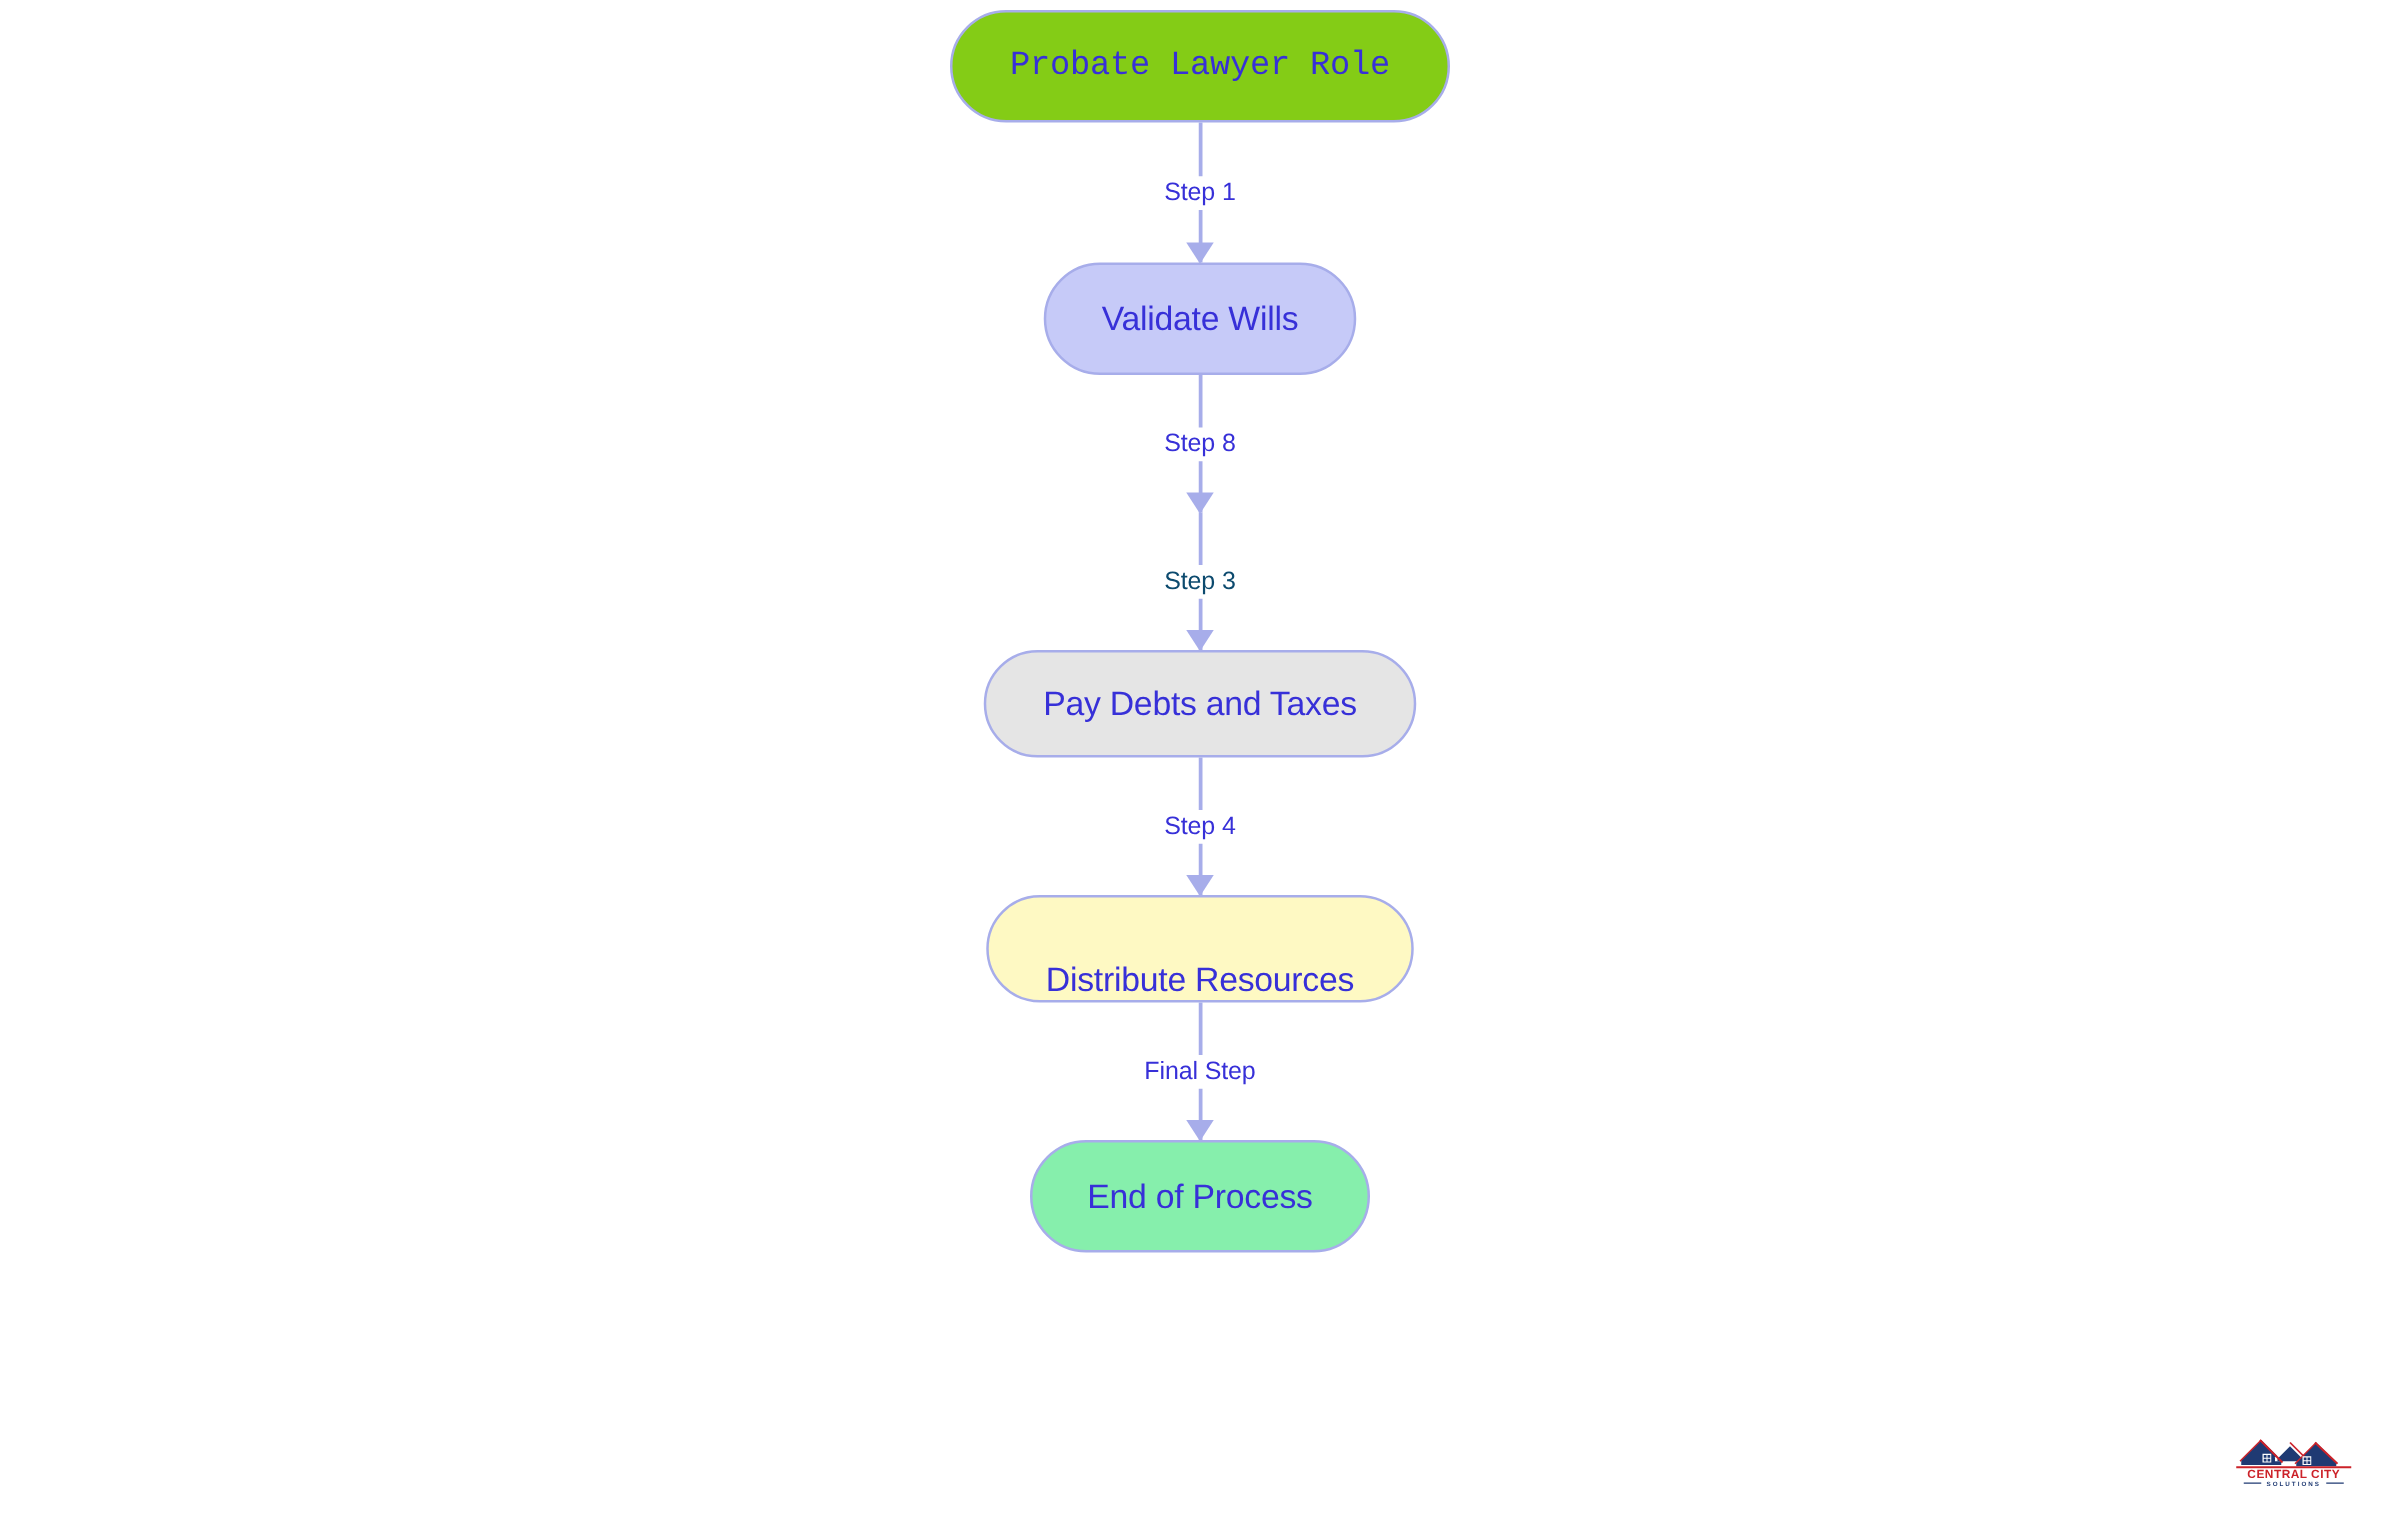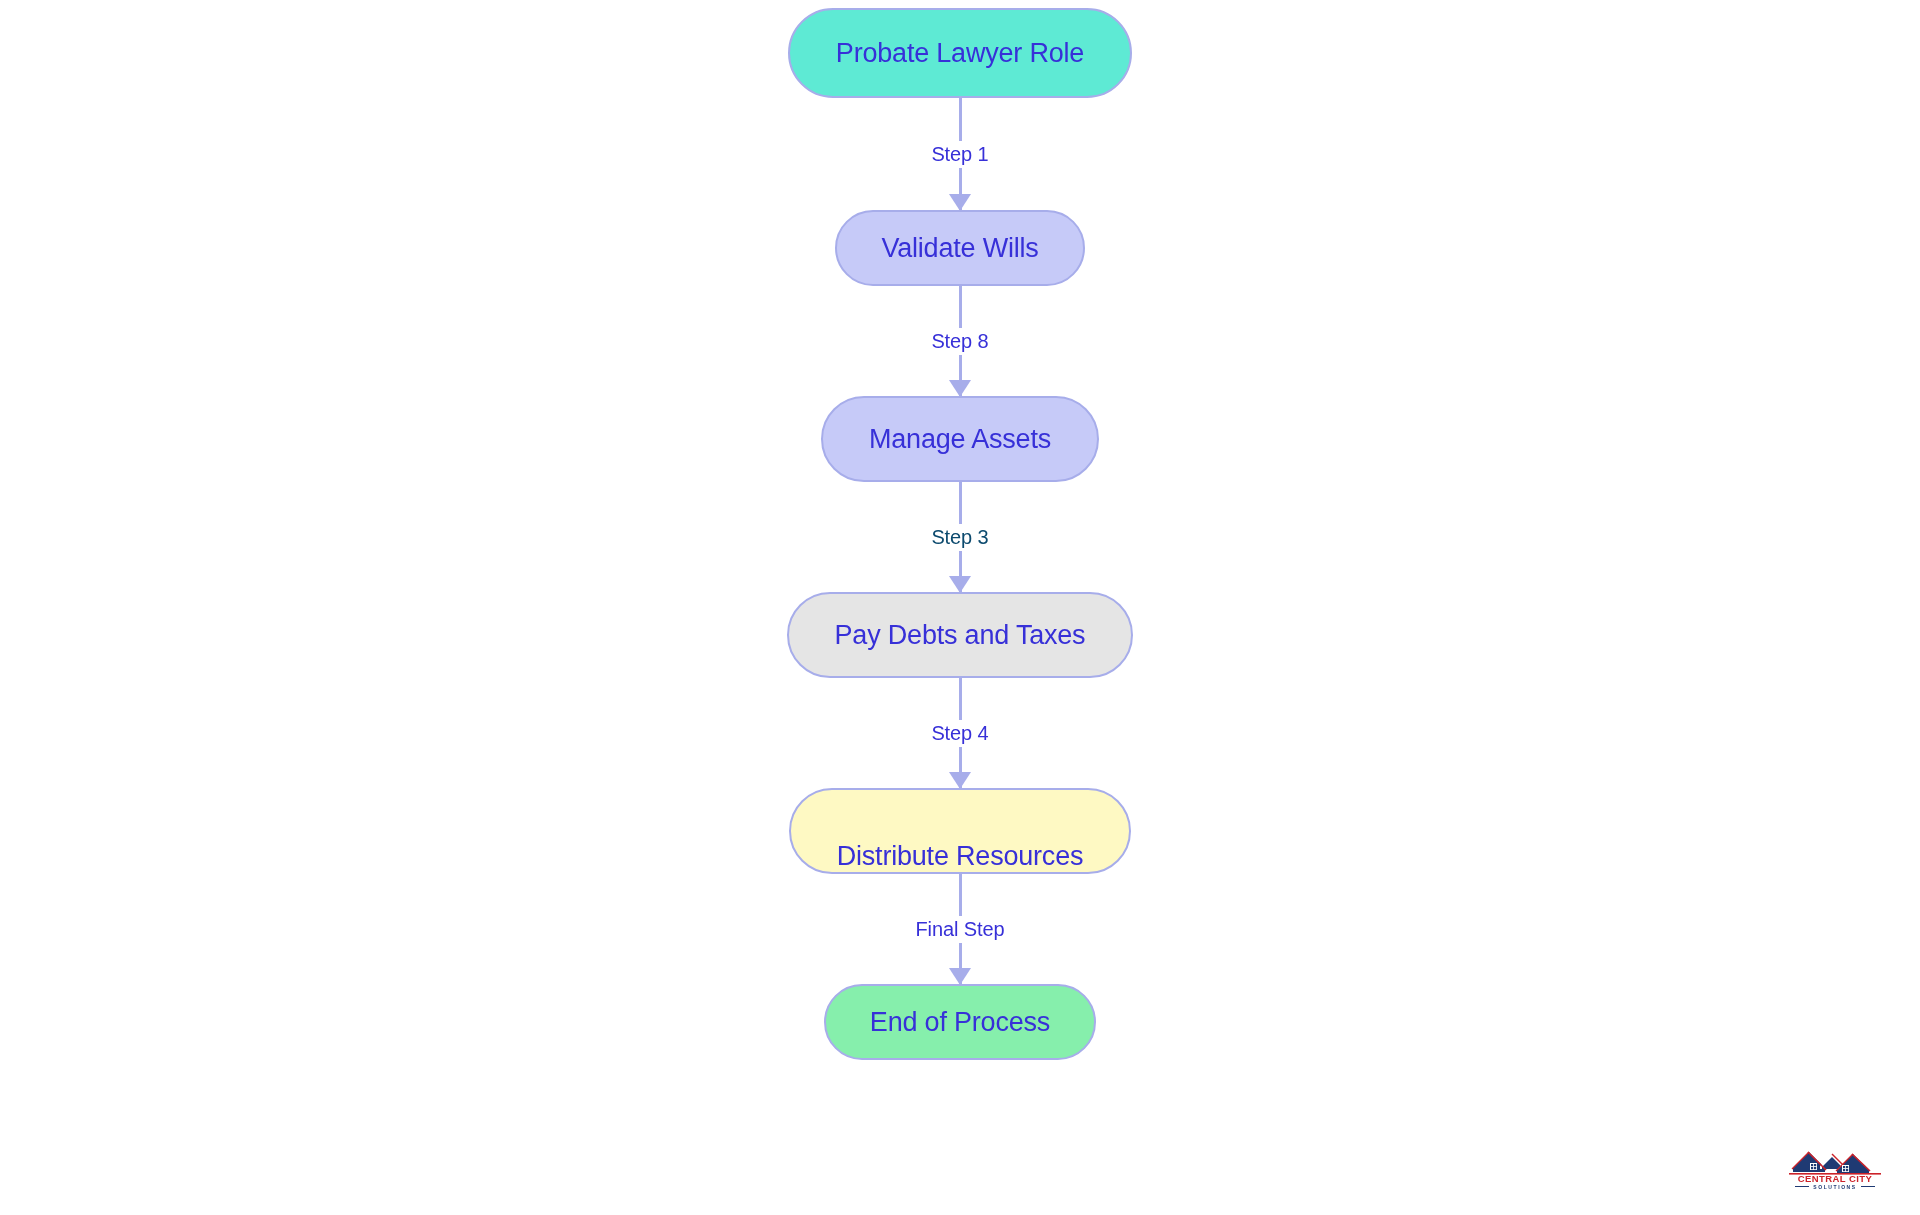--- a/index.html
+++ b/index.html
@@ -48,21 +48,21 @@
     font-size: 27px;
     font-weight: 400;
     letter-spacing: -0.2px;
     white-space: nowrap;
     padding: 0 46px;
     height: 86px;
     position: relative;
     z-index: 2;
   }
   .node.n-first  { height: 90px; }
-  .node.n-small  { height: 76px; padding: 0 44px; }
+  .node.n-small  { height: 90px; padding: 0 44px; }
 
   
   .edge {
     position: relative;
     width: 260px;
     display: flex;
     align-items: center;
     justify-content: center;
     z-index: 1;
   }
@@ -114,43 +114,40 @@
   }
   .logo svg { display: block; }
 </style>
 </head>
 <body style="background: rgb(255, 255, 255);">
 
 <div id="flow-canvas">
 
   <div class="flow-column" style="top:8px;">
 
-    <div class="node n-first" style="background: #5eead4; border-color: rgb(167, 173, 234); color: rgb(55, 48, 216);">
+    <div class="node n-first" style="background: #84cc16; border-color: rgb(167, 173, 234); color: rgb(55, 48, 216); font-family: Liberation Mono, monospace;">
       <span>Probate Lawyer Role</span>
     </div>
 
     <div class="edge g1">
       <div class="edge-line" style="background: rgb(167, 173, 234);"></div>
       <div class="edge-arrow" style="border-top-color: rgb(167, 173, 234);"></div>
       <span class="edge-label" style="color: rgb(55, 48, 216);">Step 1</span>
     </div>
 
     <div class="node n-small" style="background: rgb(198, 202, 248); border-color: rgb(167, 173, 234); color: rgb(55, 48, 216);">
       <span>Validate Wills</span>
     </div>
 
     <div class="edge g2">
       <div class="edge-line" style="background: rgb(167, 173, 234);"></div>
       <div class="edge-arrow" style="border-top-color: rgb(167, 173, 234);"></div>
       <span class="edge-label" style="color: rgb(55, 48, 216);">Step 8</span>
     </div>
 
-    <div class="node" style="background: rgb(198, 202, 248); border-color: rgb(167, 173, 234); color: rgb(55, 48, 216);">
-      <span>Manage Assets</span>
-    </div>
 
     <div class="edge g3">
       <div class="edge-line" style="background: rgb(167, 173, 234);"></div>
       <div class="edge-arrow" style="border-top-color: rgb(167, 173, 234);"></div>
       <span class="edge-label" style="color: #0c4a6e;">Step 3</span>
     </div>
 
     <div class="node" style="background: #e5e5e5; border-color: rgb(167, 173, 234); color: rgb(55, 48, 216);">
       <span>Pay Debts and Taxes</span>
     </div>

